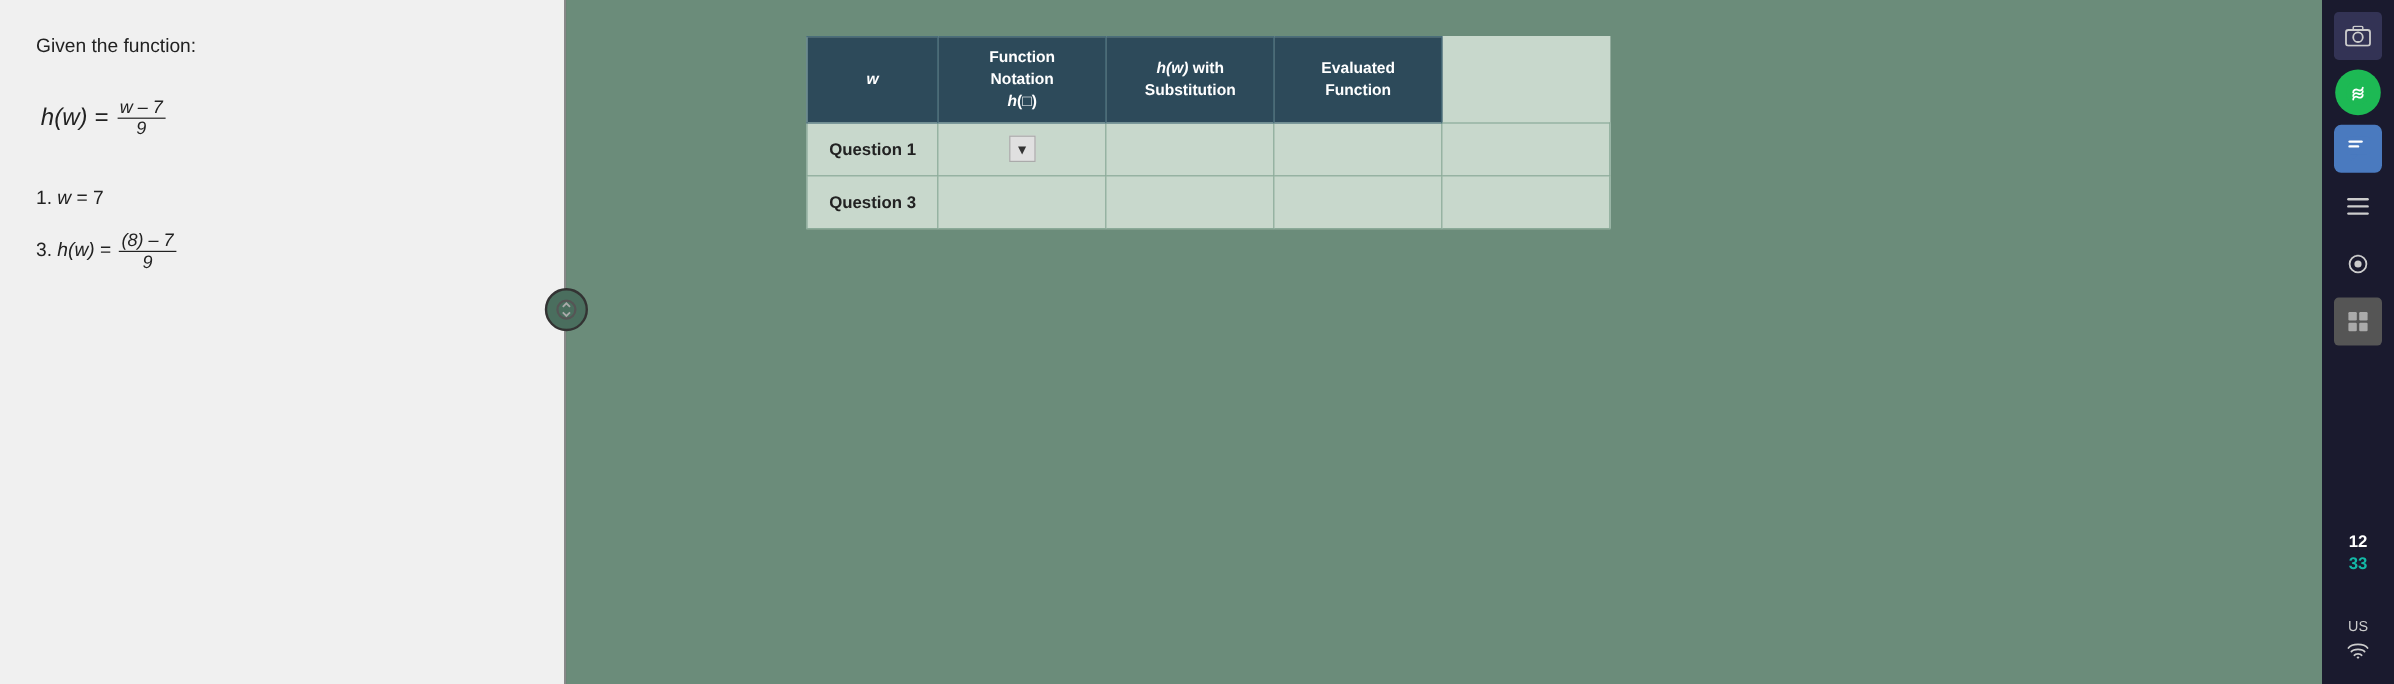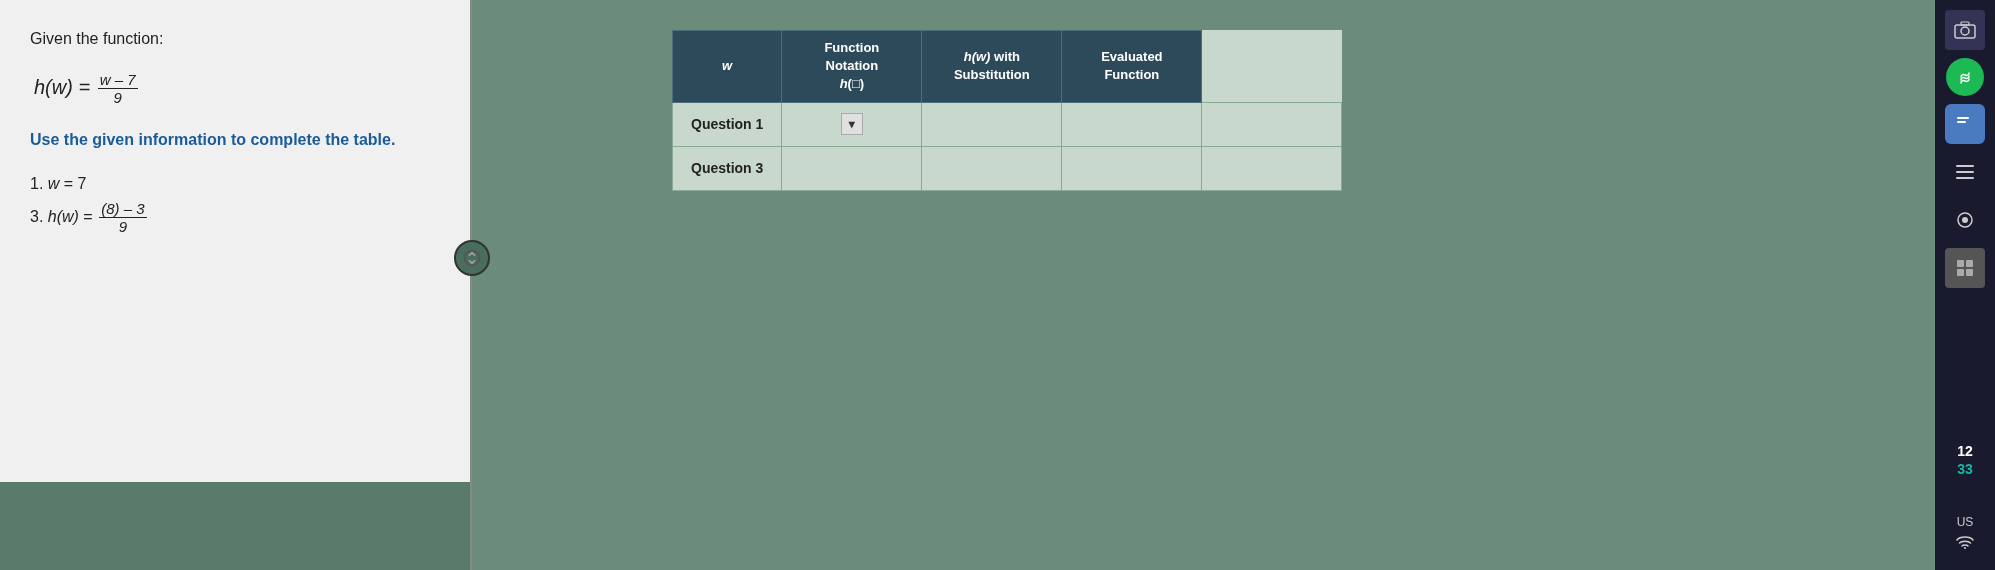--- a/index.html
+++ b/index.html
@@ -10,21 +10,21 @@
       background: #5a7a6a;
       font-family: Arial, sans-serif;
       overflow: hidden;
       display: flex;
       position: relative;
     }
 
     
     .left-panel {
       width: 470px;
-      height: 482px;
+      height: 570px;
       background: #f0f0f0;
       padding: 30px 30px;
       display: flex;
       flex-direction: column;
       gap: 16px;
       flex-shrink: 0;
     }
 
     .given-label {
       font-size: 16px;
@@ -61,21 +61,21 @@
       font-weight: normal;
     }
 
     .fraction {
       display: inline-flex;
       flex-direction: column;
       align-items: center;
       vertical-align: middle;
       font-style: italic;
       line-height: 1;
-      margin: 8px 2px;
+      margin: 18px 2px;
     }
 
     .fraction .numerator {
       border-bottom: 1.5px solid #222;
       padding: 0 2px 1px;
       font-size: 15px;
     }
 
     .fraction .denominator {
       padding: 1px 2px 0;
@@ -256,36 +256,35 @@
   <div class="given-label">Given the function:</div>
 
   <div class="main-function">
     <span style="">h(w) = </span>
     <span class="fraction">
       <span class="numerator">w – 7</span>
       <span class="denominator">9</span>
     </span>
   </div>
 
-  <div class="instruction">Use the given information to complete the table.</div>
 
   <div class="question-list">
 
     <div class="question-item">
       <span class="q-num">1. </span>
       <span style="font-style:italic;">w</span><span> = 7</span>
     </div>
 
 
     <div class="question-item">
       <span class="q-num">3. </span>
       <span style="font-style:italic;">h(w)</span>
       <span> = </span>
       <span class="fraction">
-        <span class="numerator">(8) – 3</span>
+        <span class="numerator">(8) – 7</span>
         <span class="denominator">9</span>
       </span>
     </div>
   </div>
 </div>
 
 <div class="divider"></div>
 
 <div class="main-area">
 

